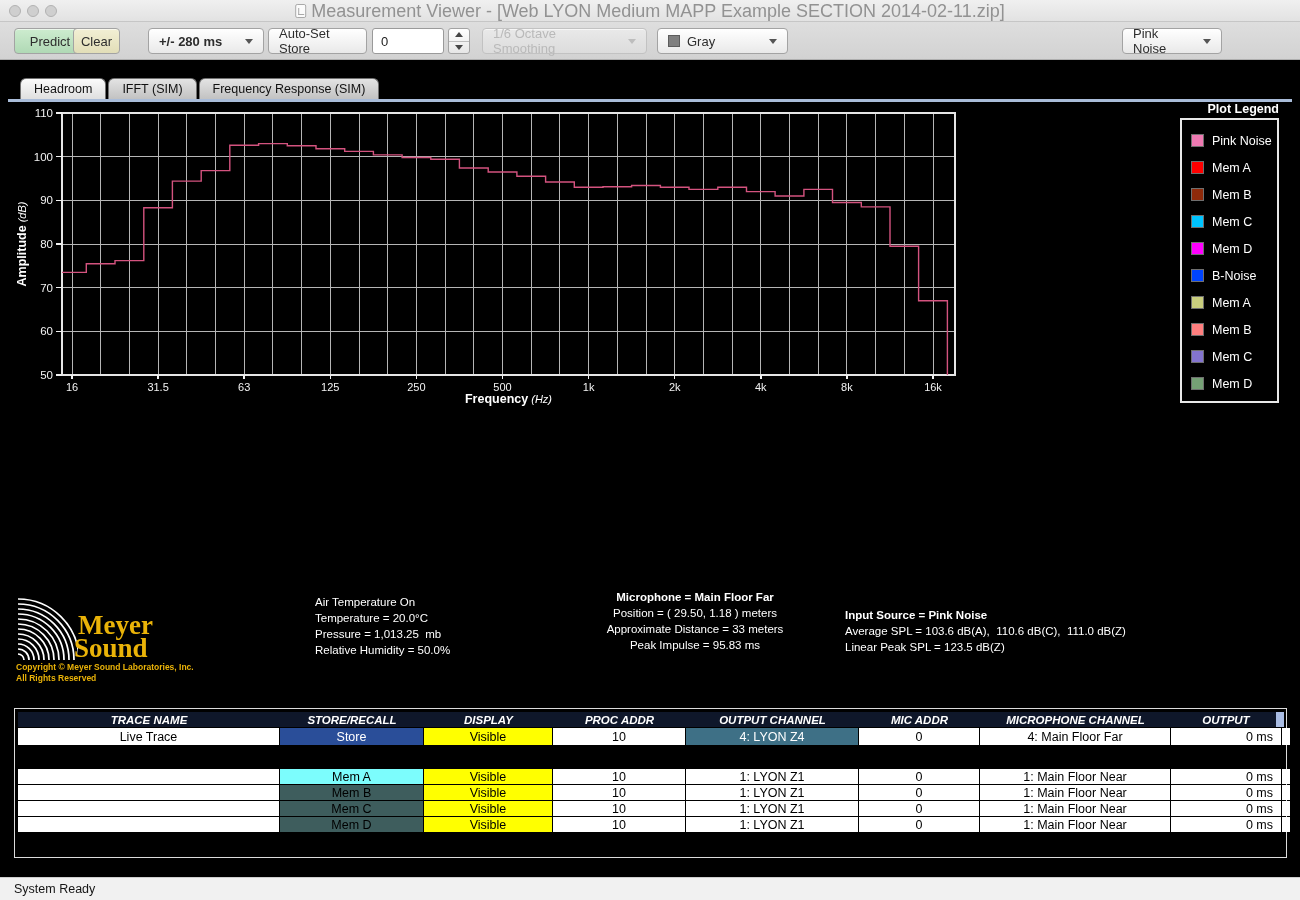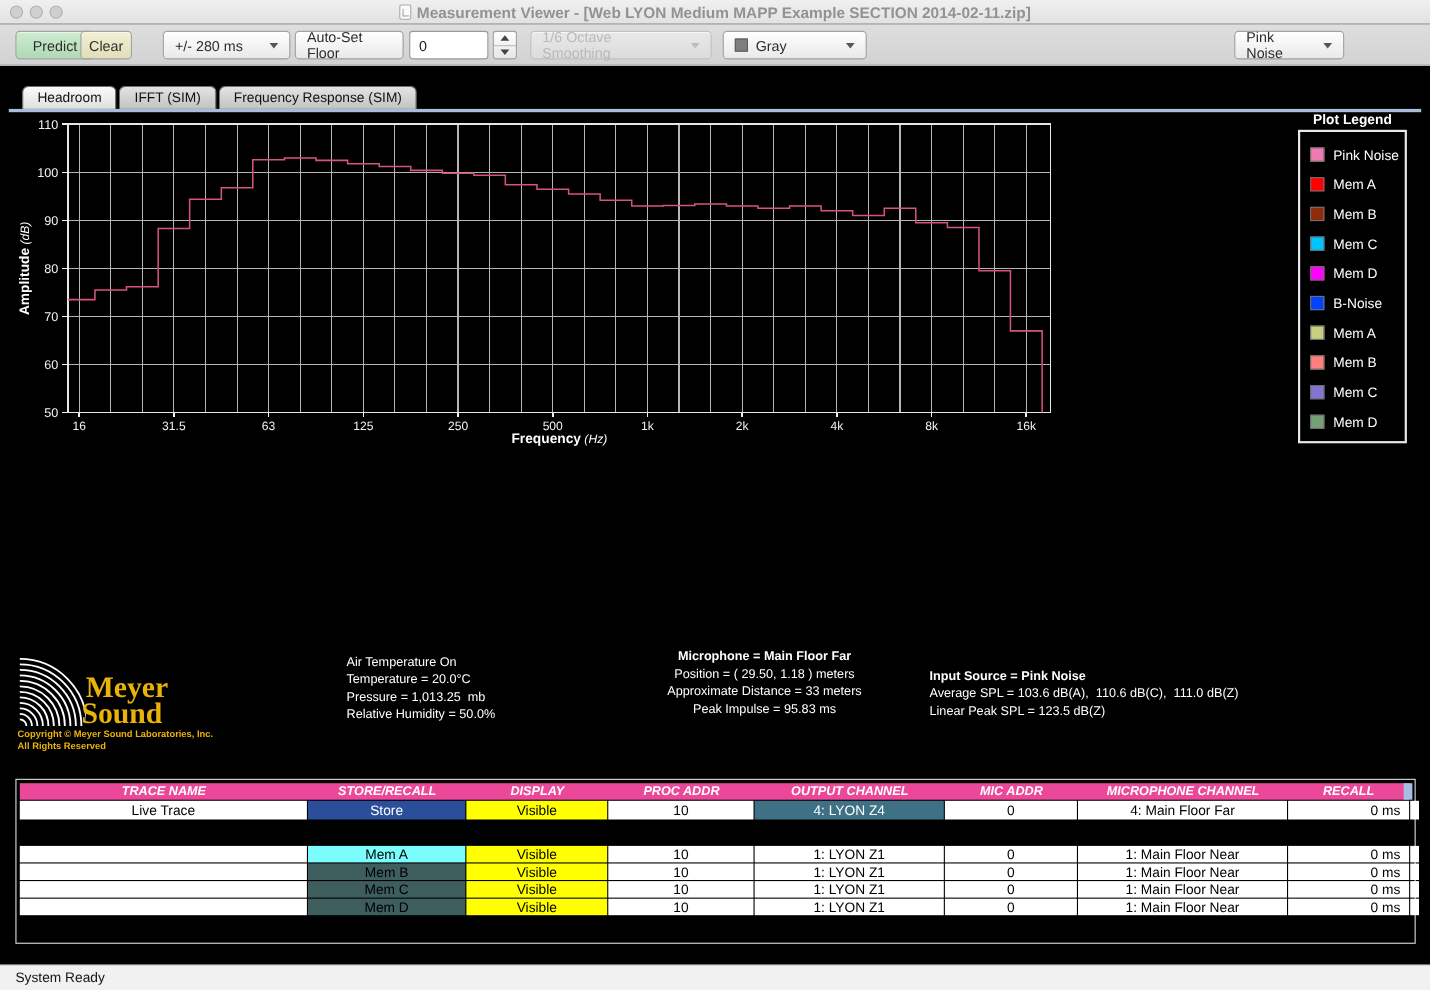--- a/index.html
+++ b/index.html
@@ -11,21 +11,21 @@
   .titlebar { position:absolute; left:0; top:0; width:1300px; height:22px;
               background:linear-gradient(#f0f0f0,#e2e2e2); border-bottom:1px solid #c6c6c6; }
   .traffic { position:absolute; left:9px; top:5px; display:flex; gap:6px; }
   .tl { width:12px; height:12px; border-radius:50%; background:#cfcfcf; border:1px solid #b2b2b2; }
   .title-wrap { position:absolute; left:50%; top:0; transform:translateX(-50%); height:22px;
                 display:flex; align-items:center; gap:5px; white-space:nowrap; }
   .doc-icon { width:11px; height:14px; border:1px solid #a9a9a9; border-radius:2px; background:#fbfbfb;
               position:relative; }
   .doc-icon:after { content:""; position:absolute; left:2px; top:3px; width:5px; height:6px;
                     border-left:1px solid #a9a9a9; border-bottom:1px solid #a9a9a9; }
-  .win-title { font-size:14px; color:#929292;font-weight:bold; }
+  .win-title { font-size:18px; color:#929292; }
 
   
   .toolbar { position:absolute; left:0; top:22px; width:1300px; height:38px;
              background:linear-gradient(#dedede,#d2d2d2); border-bottom:1px solid #aeaeae; }
   .tbtn { position:absolute; top:6px; height:26px; border:1px solid #a3a3a3; border-radius:4px;
           background:linear-gradient(#ffffff,#e9e9e9); font-size:13px; color:#2d2d2d;
           display:flex; align-items:center; justify-content:center; padding:0 10px;
           box-shadow:0 1px 0 rgba(255,255,255,.6) inset; }
   .dd-arrow { width:0; height:0; border-left:4px solid transparent; border-right:4px solid transparent;
               border-top:5px solid #555; margin-left:12px; }
@@ -49,21 +49,21 @@
   .tab { height:21px; padding:0 13px; display:flex; align-items:center; font-size:12.5px; color:#111;
          background:linear-gradient(#e3e3e3,#c2c2c2); border:1px solid #707070; border-bottom:none;
          border-radius:6px 6px 0 0; }
   .tab.active { background:linear-gradient(#fbfbfb,#dfdfdf); }
   .tabstrip { position:absolute; left:8px; top:39px; width:1284px; height:3px; background:#a9bcd9; }
 
   
   #chart { position:absolute; left:0; top:45px; }
 
   
-  .legend-title { position:absolute; left:1180px; top:42px; width:99px; text-align:center;
+  .legend-title { position:absolute; left:1180px; top:42px; width:99px; text-align:right;
                   font-size:12.5px; font-weight:bold; color:#fff; }
   .legend-box { position:absolute; left:1180px; top:58px; width:99px; height:285px;
                 border:2px solid #e8e8e8; background:#000; padding:7px 0 0 9px; }
   .leg-item { display:flex; align-items:center; gap:8px; height:27px; }
   .leg-swatch { width:13px; height:13px; border:1px solid #6f6f6f; }
   .leg-label { font-size:12.5px; color:#fff; white-space:nowrap; }
 
   
   .logo { position:absolute; left:16px; top:536px; width:180px; height:90px; color:#eab308; }
   .logo-word1 { position:absolute; left:62px; top:14px; font-family:"Liberation Serif",serif;
@@ -109,25 +109,25 @@
     </div>
     <div class="title-wrap">
       <span class="doc-icon"></span>
       <span class="win-title">Measurement Viewer - [Web LYON Medium MAPP Example SECTION 2014-02-11.zip]</span>
     </div>
   </div>
 
   <div class="toolbar">
     <div class="tbtn" style="left:14px;width:72px;background:linear-gradient(#cdeccf,#b0d9b5);">Predict</div>
     <div class="tbtn" style="left:73px;width:47px;background:linear-gradient(#f2efd4,#e2deb8);">Clear</div>
-    <div class="tbtn" style="left:148px;width:116px;justify-content:space-between;">
+    <div class="tbtn" style="left:148px;width:116px;justify-content:space-between;font-weight:bold;">
       <span>+/- 280 ms</span>
       <span class="dd-arrow"></span>
     </div>
-    <div class="tbtn" style="left:268px;width:99px;">Auto-Set Floor</div>
+    <div class="tbtn" style="left:268px;width:99px;">Auto-Set Store</div>
     <div class="num-field" style="left:372px;width:72px;">0</div>
     <div class="spinner" style="left:448px;">
       <span class="spin-up">
           <span class="tri-up"></span>
         </span>
       <span class="spin-dn">
           <span class="tri-dn"></span>
         </span>
     </div>
     <div class="tbtn disabled" style="left:482px;width:165px;justify-content:space-between;">
@@ -297,29 +297,29 @@
       <div class="logo-word2">Sound</div>
       <div class="logo-copy">Copyright © Meyer Sound Laboratories, Inc.</div>
       <div class="logo-rights">All Rights Reserved</div>
     </div>
 
     <div class="info" id="info-env"><div>Air Temperature On</div><div>Temperature = 20.0°C</div><div>Pressure = 1,013.25  mb</div><div>Relative Humidity = 50.0%</div></div>
     <div class="info" id="info-mic"><div class="b">Microphone = Main Floor Far</div><div>Position = ( 29.50, 1.18 ) meters</div><div>Approximate Distance = 33 meters</div><div>Peak Impulse = 95.83 ms</div></div>
     <div class="info" id="info-input"><div class="b">Input Source = Pink Noise</div><div>Average SPL = 103.6 dB(A),  110.6 dB(C),  111.0 dB(Z)</div><div>Linear Peak SPL = 123.5 dB(Z)</div></div>
 
     <div class="ttable" id="tracetable">
-        <div class="thead-bar" style="top: 3px; height: 15px; width: 1263px; background: #ec4899;">
+        <div class="thead-bar" style="top: 3px; height: 15px; width: 1263px; background: #0f172a;">
           <div class="thc" style="width: 262px;">TRACE NAME</div>
           <div class="thc" style="width: 144px;">STORE/RECALL</div>
           <div class="thc" style="width: 129px;">DISPLAY</div>
           <div class="thc" style="width: 133px;">PROC ADDR</div>
           <div class="thc" style="width: 173px;">OUTPUT CHANNEL</div>
           <div class="thc" style="width: 121px;">MIC ADDR</div>
           <div class="thc" style="width: 191px;">MICROPHONE CHANNEL</div>
-          <div class="thc" style="width: 110px;">RECALL</div>
+          <div class="thc" style="width: 110px;">OUTPUT</div>
         </div>
         <div style="position: absolute; right: 2px; top: 3px; width: 8px; height: 15px; background: rgb(169, 188, 227);"></div>
         <div class="trow" style="top: 19px; height: 17px;">
           <div class="tcell" style="width: 261px; height: 17px; background: rgb(255, 255, 255); color: rgb(0, 0, 0);">Live Trace</div>
           <div class="tcell" style="width: 143px; height: 17px; background: rgb(42, 78, 153); color: rgb(255, 255, 255);">Store</div>
           <div class="tcell" style="width: 128px; height: 17px; background: rgb(255, 255, 0); color: rgb(0, 0, 0);">Visible</div>
           <div class="tcell" style="width: 132px; height: 17px; background: rgb(255, 255, 255); color: rgb(0, 0, 0);">10</div>
           <div class="tcell" style="width: 172px; height: 17px; background: rgb(62, 112, 134); color: rgb(255, 255, 255);">4: LYON Z4</div>
           <div class="tcell" style="width: 120px; height: 17px; background: rgb(255, 255, 255); color: rgb(0, 0, 0);">0</div>
           <div class="tcell" style="width: 190px; height: 17px; background: rgb(255, 255, 255); color: rgb(0, 0, 0);">4: Main Floor Far</div>

